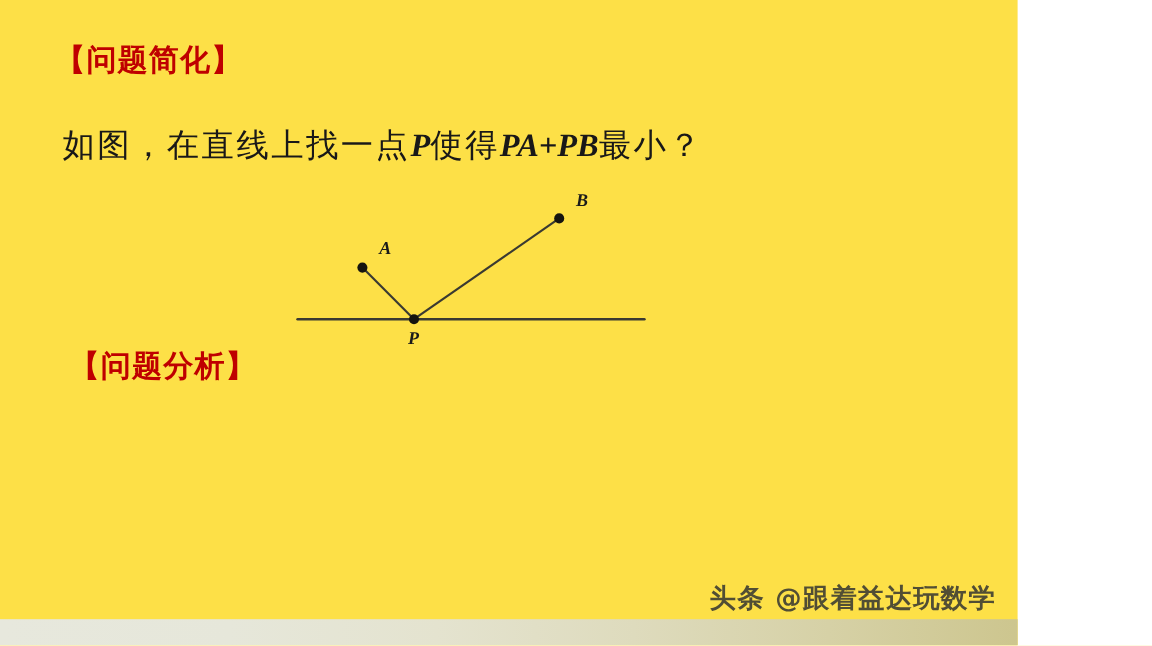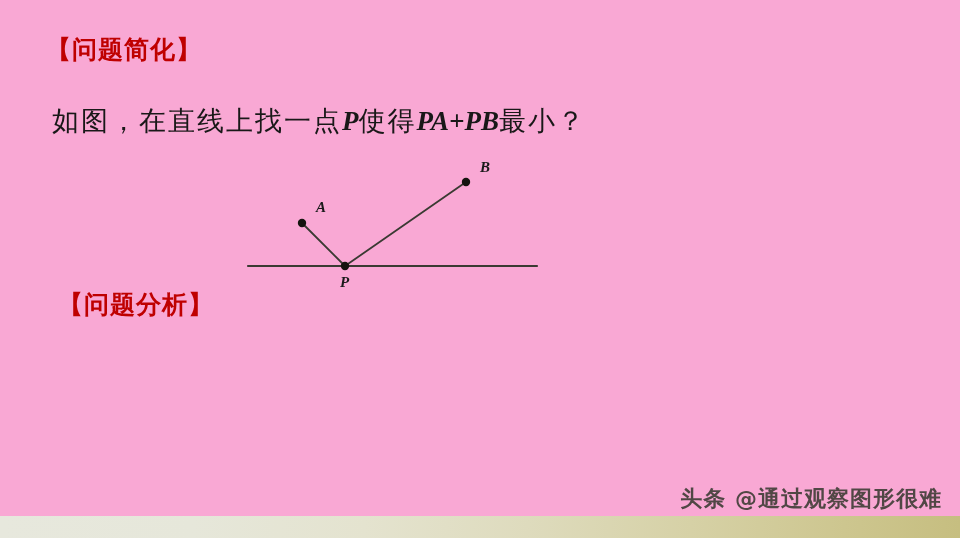--- a/index.html
+++ b/index.html
@@ -2,24 +2,24 @@
 <html><head>
 <meta charset="utf-8">
 <style>
   html, body {
     margin: 0;
     padding: 0;
     background: #ffffff;
   }
   #slide {
     position: relative;
-    width: 960px;
+    width: 848px;
     height: 538px;
     overflow: hidden;
-    background: #f9a8d4;
+    background: #fde047;
     font-family: "Liberation Serif", serif;
   }
   
   #top-band {
     position: absolute;
     left: 0; top: 0;
     width: 960px; height: 9px;
     background: linear-gradient(90deg,
         #c9c489 0%,
         #cfcb93 12%,
@@ -154,17 +154,17 @@
       <circle cx="115" cy="111" r="4.2" fill="#15140f"></circle>
       <text class="pt-label" x="86" y="57">A</text>
       <text class="pt-label" x="250" y="17">B</text>
       <text class="pt-label" x="110" y="132">P</text>
     </svg>
   </div>
 
   <div class="section-heading" id="heading-2">【问题分析】</div>
 
 
-  <div id="watermark">头条 @通过观察图形很难</div>
+  <div id="watermark">头条 @跟着益达玩数学</div>
 
   <div id="bottom-band"></div>
 
 </div>
 
 </body></html>

